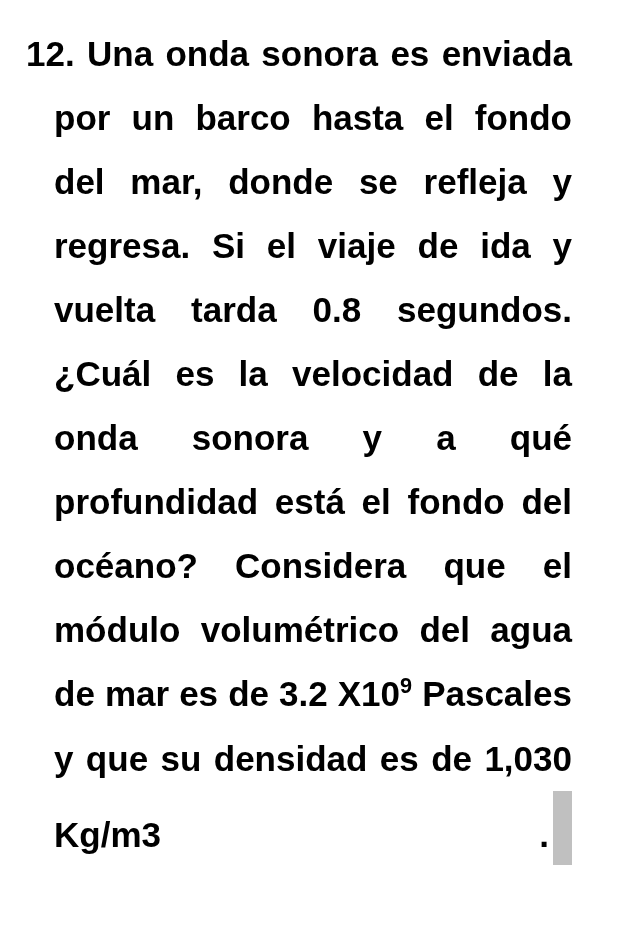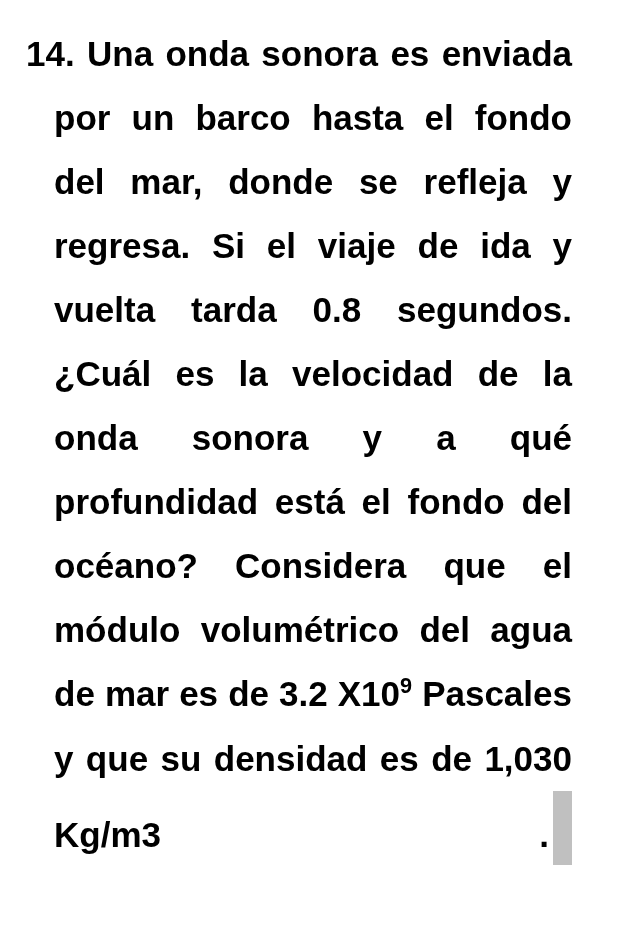--- a/index.html
+++ b/index.html
@@ -59,16 +59,16 @@
     background: #c0c0c0;
     vertical-align: -18px;
     margin-left: 4px;
   }
 </style>
 </head>
 <body>
 
 <div class="page">
   <div class="question question-block">
-    <span class="q-number">14.</span>
+    <span class="q-number">12.</span>
     <span class="q-body">Una onda sonora es enviada por un barco hasta el fondo del mar, donde se refleja y regresa. Si el viaje de ida y vuelta tarda 0.8 segundos. ¿Cuál es la velocidad de la onda sonora y a qué profundidad está el fondo del océano? Considera que el módulo volumétrico del agua de mar es de 3.2 X10</span><sup>9</sup><span class="q-body"> Pascales y que su densidad es de 1,030 Kg/m3 .</span><span class="cursor"></span>
   </div>
 </div>
 
 </body></html>

